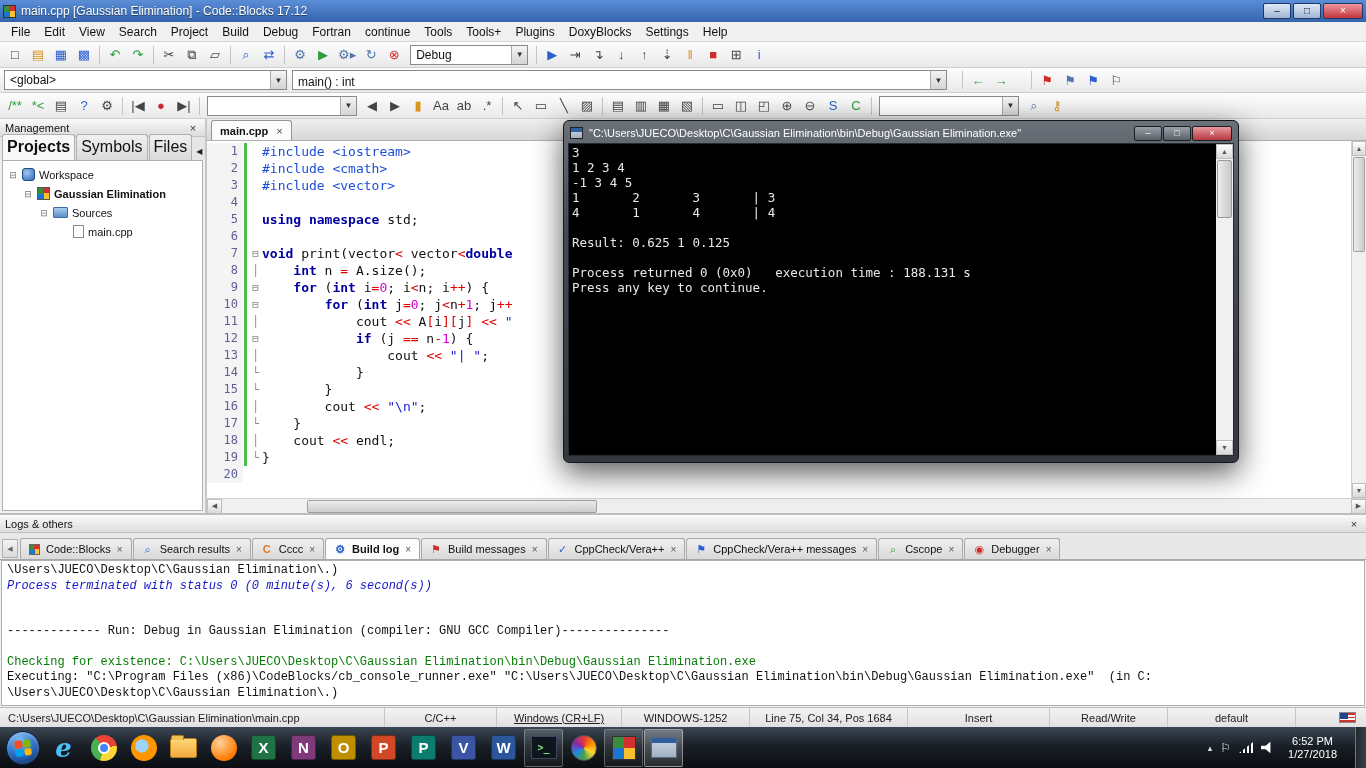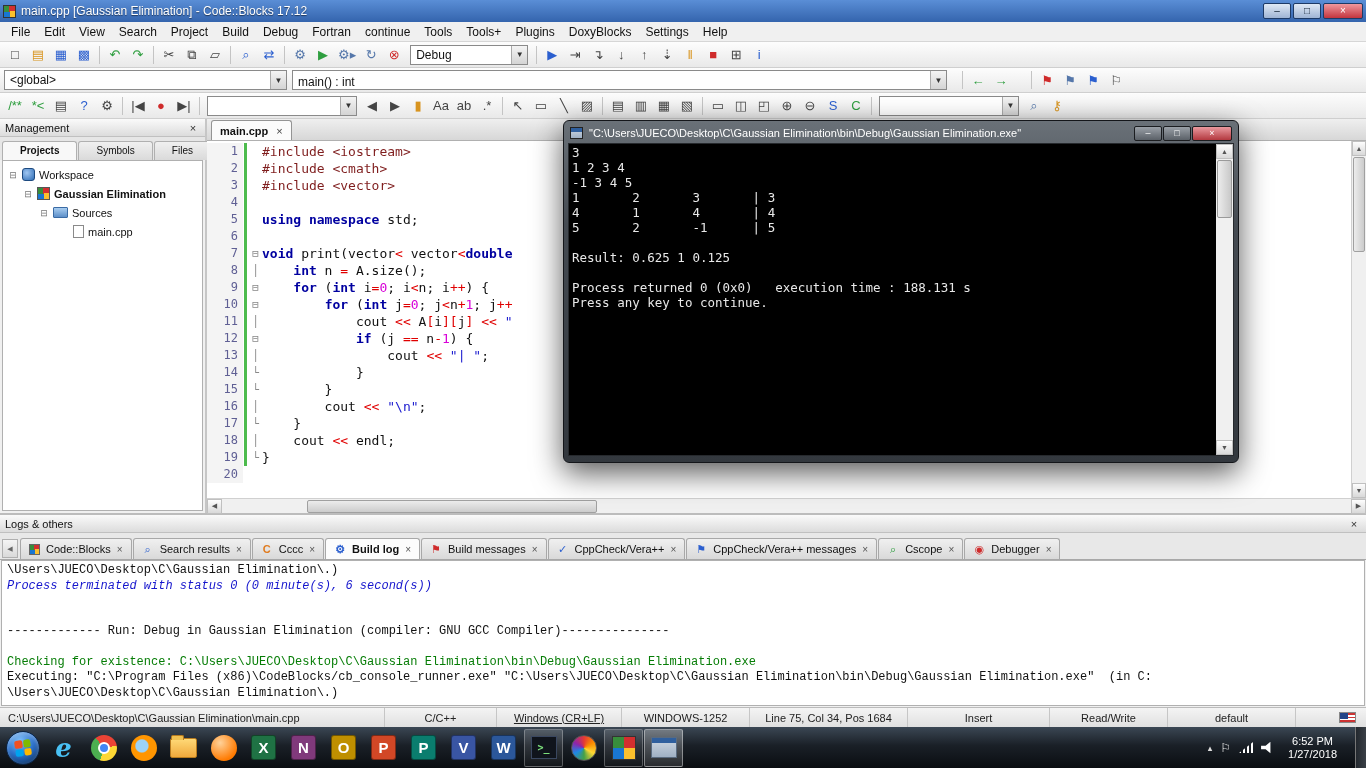--- a/index.html
+++ b/index.html
@@ -31,21 +31,21 @@
 .w-symbol{width:655px;margin-left:4px;align-items:flex-end;}
 .w-inc{width:150px;margin:0 3px;}
 .w-find2{width:140px;margin:0 3px;}
 
 
 .mainrow{display:flex;height:394px;background:#fff;}
 .mgmt{width:207px;background:#f0f0f0;border-right:2px solid #c6c6c6;display:flex;flex-direction:column;flex-shrink:0;}
 .mgmt-hdr{height:18px;background:linear-gradient(#fafafa,#dcdcdc);border-bottom:1px solid #c0c0c0;display:flex;align-items:center;padding:0 5px;font-size:11px;}
 .hx{margin-left:auto;font-size:11px;color:#333;width:14px;text-align:center;}
 .mgmt-tabs{display:flex;height:23px;align-items:flex-end;padding:2px 2px 0;gap:1px;background:#e6e6e6;}
-.mtab{padding:3px 17px 4px;background:linear-gradient(#f0f0f0,#dadada);border:1px solid #b0b0b0;border-bottom:none;border-radius:3px 3px 0 0;font-size:10px;}
+.mtab{padding:3px 4px 4px;background:linear-gradient(#f0f0f0,#dadada);border:1px solid #b0b0b0;border-bottom:none;border-radius:3px 3px 0 0;font-size:16px;}
 .mtab.active{background:#f8f8f8;font-weight:bold;}
 .mtabarrow{margin-left:auto;font-size:8px;color:#222;padding:0 3px 4px;}
 .mgmt-body{flex:1;background:#fff;border:1px solid #b0b0b0;margin:0 2px 2px;padding:4px 0;}
 .trow{display:flex;align-items:center;height:19px;font-size:11px;gap:4px;}
 .lvl0{padding-left:5px}.lvl1{padding-left:20px}.lvl2{padding-left:36px}.lvl3{padding-left:56px}
 .bold{font-weight:bold}
 .twisty{color:#777;font-size:9px;width:10px;text-align:center;flex-shrink:0;}
 .workspace-icon{width:13px;height:13px;background:radial-gradient(circle at 35% 35%,#9fc6f2,#2f6db5);border-radius:3px;border:1px solid #1d4a80;flex-shrink:0;}
 .project-icon{width:13px;height:13px;background:conic-gradient(#d32f2f 0 25%,#fbc02d 0 50%,#1976d2 0 75%,#388e3c 0 100%);border:1px solid #555;flex-shrink:0;}
 .folder-icon{width:15px;height:11px;background:linear-gradient(#a8cdf0,#5d8fc9);border:1px solid #3a6ba5;border-radius:1px;flex-shrink:0;}
@@ -56,21 +56,21 @@
 .edtabs{height:22px;background:linear-gradient(#efefef,#d7d7d7);border-bottom:1px solid #b0b0b0;display:flex;align-items:flex-end;padding-left:4px;flex-shrink:0;}
 .edtab{height:20px;background:#fbfbfb;border:1px solid #949494;border-bottom:none;border-radius:3px 3px 0 0;display:flex;align-items:center;padding:0 8px;gap:8px;font-size:11px;font-weight:bold;}
 .edtab .x{font-weight:normal;color:#444;font-size:11px;}
 .codewrap{flex:1;display:flex;min-height:0;}
 .code{flex:1;overflow:hidden;position:relative;font-family:"DejaVu Sans Mono",monospace;font-size:13px;line-height:17px;padding-top:2px;}
 .greenbar{position:absolute;left:37px;top:2px;width:3px;height:323px;background:#4dbb4d;}
 .cl{display:flex;height:17px;}
 .ln{width:36px;text-align:right;padding-right:5px;color:#5f5f94;background:#f4f4f4;font-size:12px;flex-shrink:0;}
 .fold{width:13px;flex-shrink:0;margin-left:6px;text-align:center;color:#888;font-size:11px;line-height:17px;}
 .ct{white-space:pre;}
-.pp{color:#7f1d1d}.kw{color:#0000A0;font-weight:bold}.num{color:#D800D8}.op{color:#E00000}.str{color:#2020D0}
+.pp{color:#1d4ed8}.kw{color:#0000A0;font-weight:bold}.num{color:#D800D8}.op{color:#E00000}.str{color:#2020D0}
 .vscroll{width:15px;background:#f0f0f0;border-left:1px solid #d0d0d0;display:flex;flex-direction:column;flex-shrink:0;}
 .sbtn{height:15px;width:100%;background:linear-gradient(#fdfdfd,#d9d9d9);border:1px solid #c0c0c0;font-size:7px;color:#555;display:flex;align-items:center;justify-content:center;flex-shrink:0;}
 .vthumb{height:95px;margin:1px;background:linear-gradient(90deg,#ececec,#cccccc);border:1px solid #a0a0a0;border-radius:2px;}
 .hscroll{height:15px;background:#f0f0f0;border-top:1px solid #d0d0d0;display:flex;align-items:center;flex-shrink:0;}
 .hbtn{width:15px;height:15px;background:linear-gradient(#fdfdfd,#d9d9d9);border:1px solid #c0c0c0;font-size:7px;color:#555;display:flex;align-items:center;justify-content:center;flex-shrink:0;}
 .hthumb{width:290px;height:13px;margin-left:85px;background:linear-gradient(#ececec,#cccccc);border:1px solid #a0a0a0;border-radius:2px;}
 
 
 .conwin{position:absolute;left:563px;top:120px;width:676px;height:343px;background:linear-gradient(#6a7178,#454b52 30%,#33383e);border:1px solid #14161a;border-radius:6px;box-shadow:0 10px 30px rgba(0,0,0,.65);padding:2px 4px 4px;z-index:50;}
 .contitle{height:20px;display:flex;align-items:center;gap:6px;color:#fff;font-size:11px;padding:0 2px;white-space:nowrap;overflow:hidden;}
@@ -797,21 +797,20 @@
 
         <div class="conline">1 2 3 4</div>
 
 
         <div class="conline">-1 3 4 5</div>
 
         <div class="conline">1       2       3       | 3</div>
 
         <div class="conline">4       1       4       | 4</div>
 
-        <div class="conline">5       2       -1      | 5</div>
 
         <div class="conline"></div>
 
         <div class="conline">Result: 0.625 1 0.125</div>
 
         <div class="conline"></div>
 
         <div class="conline">Process returned 0 (0x0)   execution time : 188.131 s</div>
 
         <div class="conline">Press any key to continue.</div>

